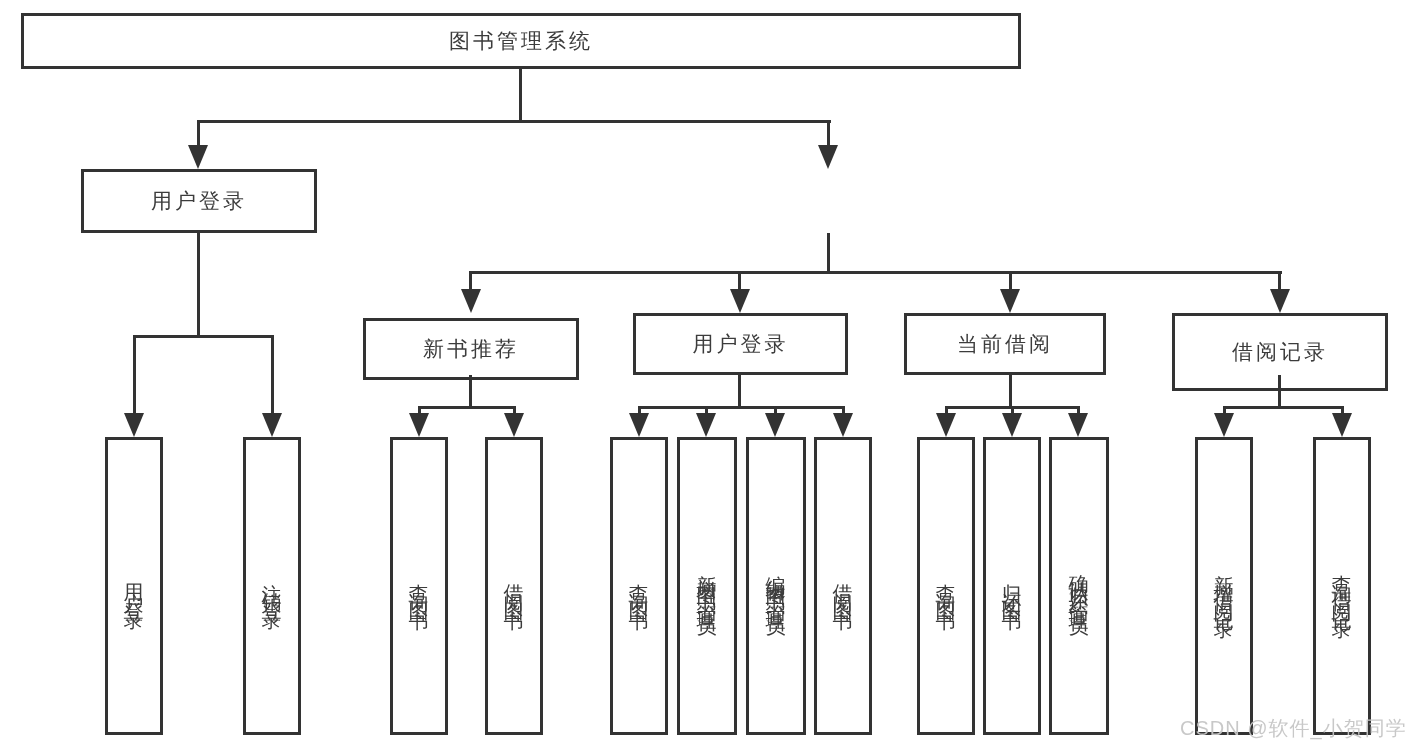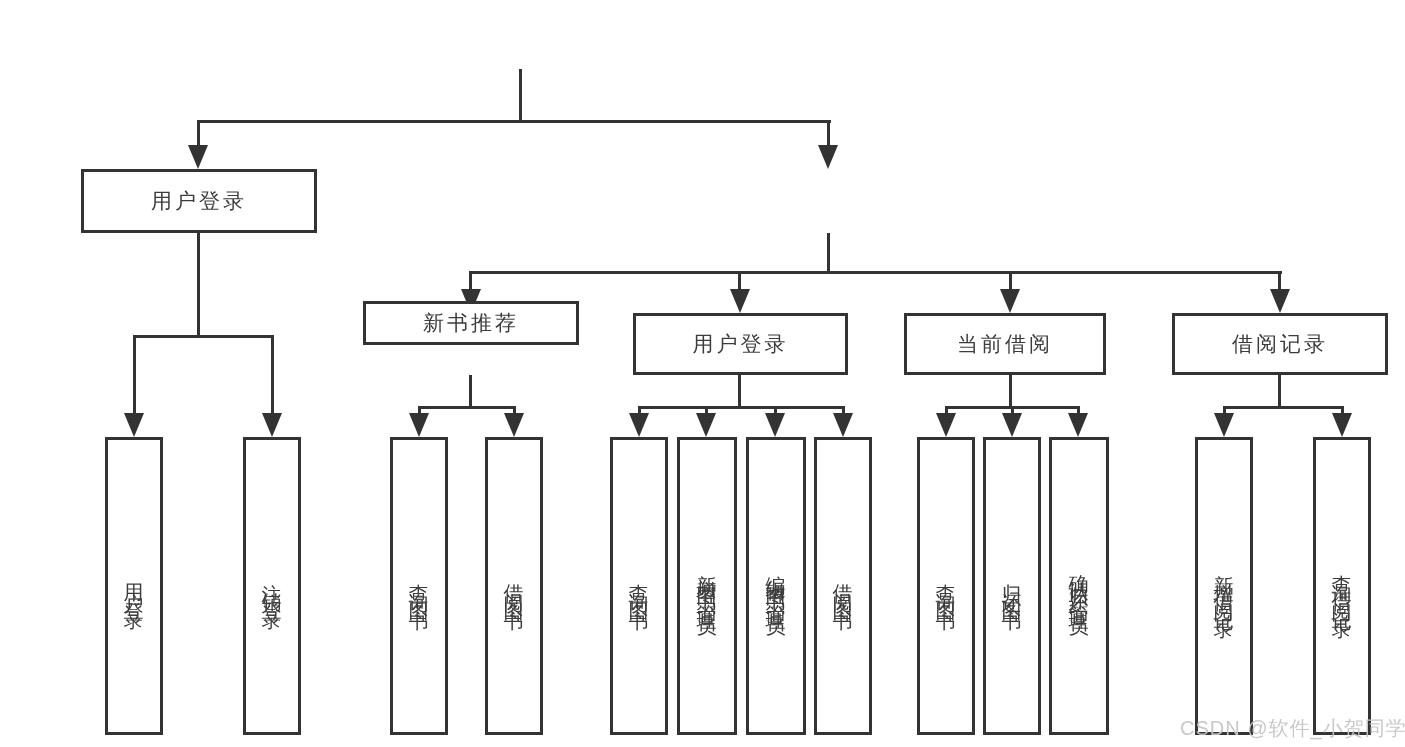--- a/index.html
+++ b/index.html
@@ -61,20 +61,21 @@
     z-index: 5;
     white-space: nowrap;
     letter-spacing: 1px;
   }
 </style>
 </head>
 <body>
 
 <div class="canvas">
 
+  <div class="box" style="left:21px; top:13px; width:1000px; height:56px;">图书管理系统</div>
 
   <div class="vline" style="left:519px; top:69px; width:3px; height:53px;"></div>
   <div class="hline" style="left:197px; top:120px; width:634px; height:3px;"></div>
   <div class="vline" style="left:197px; top:123px; width:3px; height:25px;"></div>
   <div class="arrow-down" style="left:188px; top:145px;"></div>
   <div class="vline" style="left:827px; top:123px; width:3px; height:25px;"></div>
   <div class="arrow-down" style="left:818px; top:145px;"></div>
 
   <div class="box" style="left:81px; top:169px; width:236px; height:64px;">用户登录</div>
 
@@ -89,24 +90,24 @@
   <div class="hline" style="left:469px; top:271px; width:813px; height:3px;"></div>
   <div class="vline" style="left:469px; top:274px; width:3px; height:17px;"></div>
   <div class="arrow-down" style="left:461px; top:289px;"></div>
   <div class="vline" style="left:738px; top:274px; width:3px; height:17px;"></div>
   <div class="arrow-down" style="left:730px; top:289px;"></div>
   <div class="vline" style="left:1009px; top:274px; width:3px; height:17px;"></div>
   <div class="arrow-down" style="left:1000px; top:289px;"></div>
   <div class="vline" style="left:1278px; top:274px; width:3px; height:17px;"></div>
   <div class="arrow-down" style="left:1270px; top:289px;"></div>
 
-  <div class="box" style="left:363px; top:301px; width:216px; height:44px;">新书推荐</div>
+  <div class="box" style="left:363px; top:318px; width:216px; height:62px;">新书推荐</div>
   <div class="box" style="left:633px; top:313px; width:215px; height:62px;">用户登录</div>
   <div class="box" style="left:904px; top:313px; width:202px; height:62px;">当前借阅</div>
-  <div class="box" style="left:1172px; top:313px; width:216px; height:62px;">借阅记录</div>
+  <div class="box" style="left:1172px; top:313px; width:216px; height:78px;">借阅记录</div>
 
   <div class="vline" style="left:469px; top:375px; width:3px; height:33px;"></div>
   <div class="hline" style="left:418px; top:406px; width:98px; height:3px;"></div>
   <div class="vline" style="left:418px; top:409px; width:3px; height:8px;"></div>
   <div class="arrow-down" style="left:409px; top:413px;"></div>
   <div class="vline" style="left:513px; top:409px; width:3px; height:8px;"></div>
   <div class="arrow-down" style="left:504px; top:413px;"></div>
 
   <div class="vline" style="left:738px; top:375px; width:3px; height:33px;"></div>
   <div class="hline" style="left:638px; top:406px; width:207px; height:3px;"></div>

